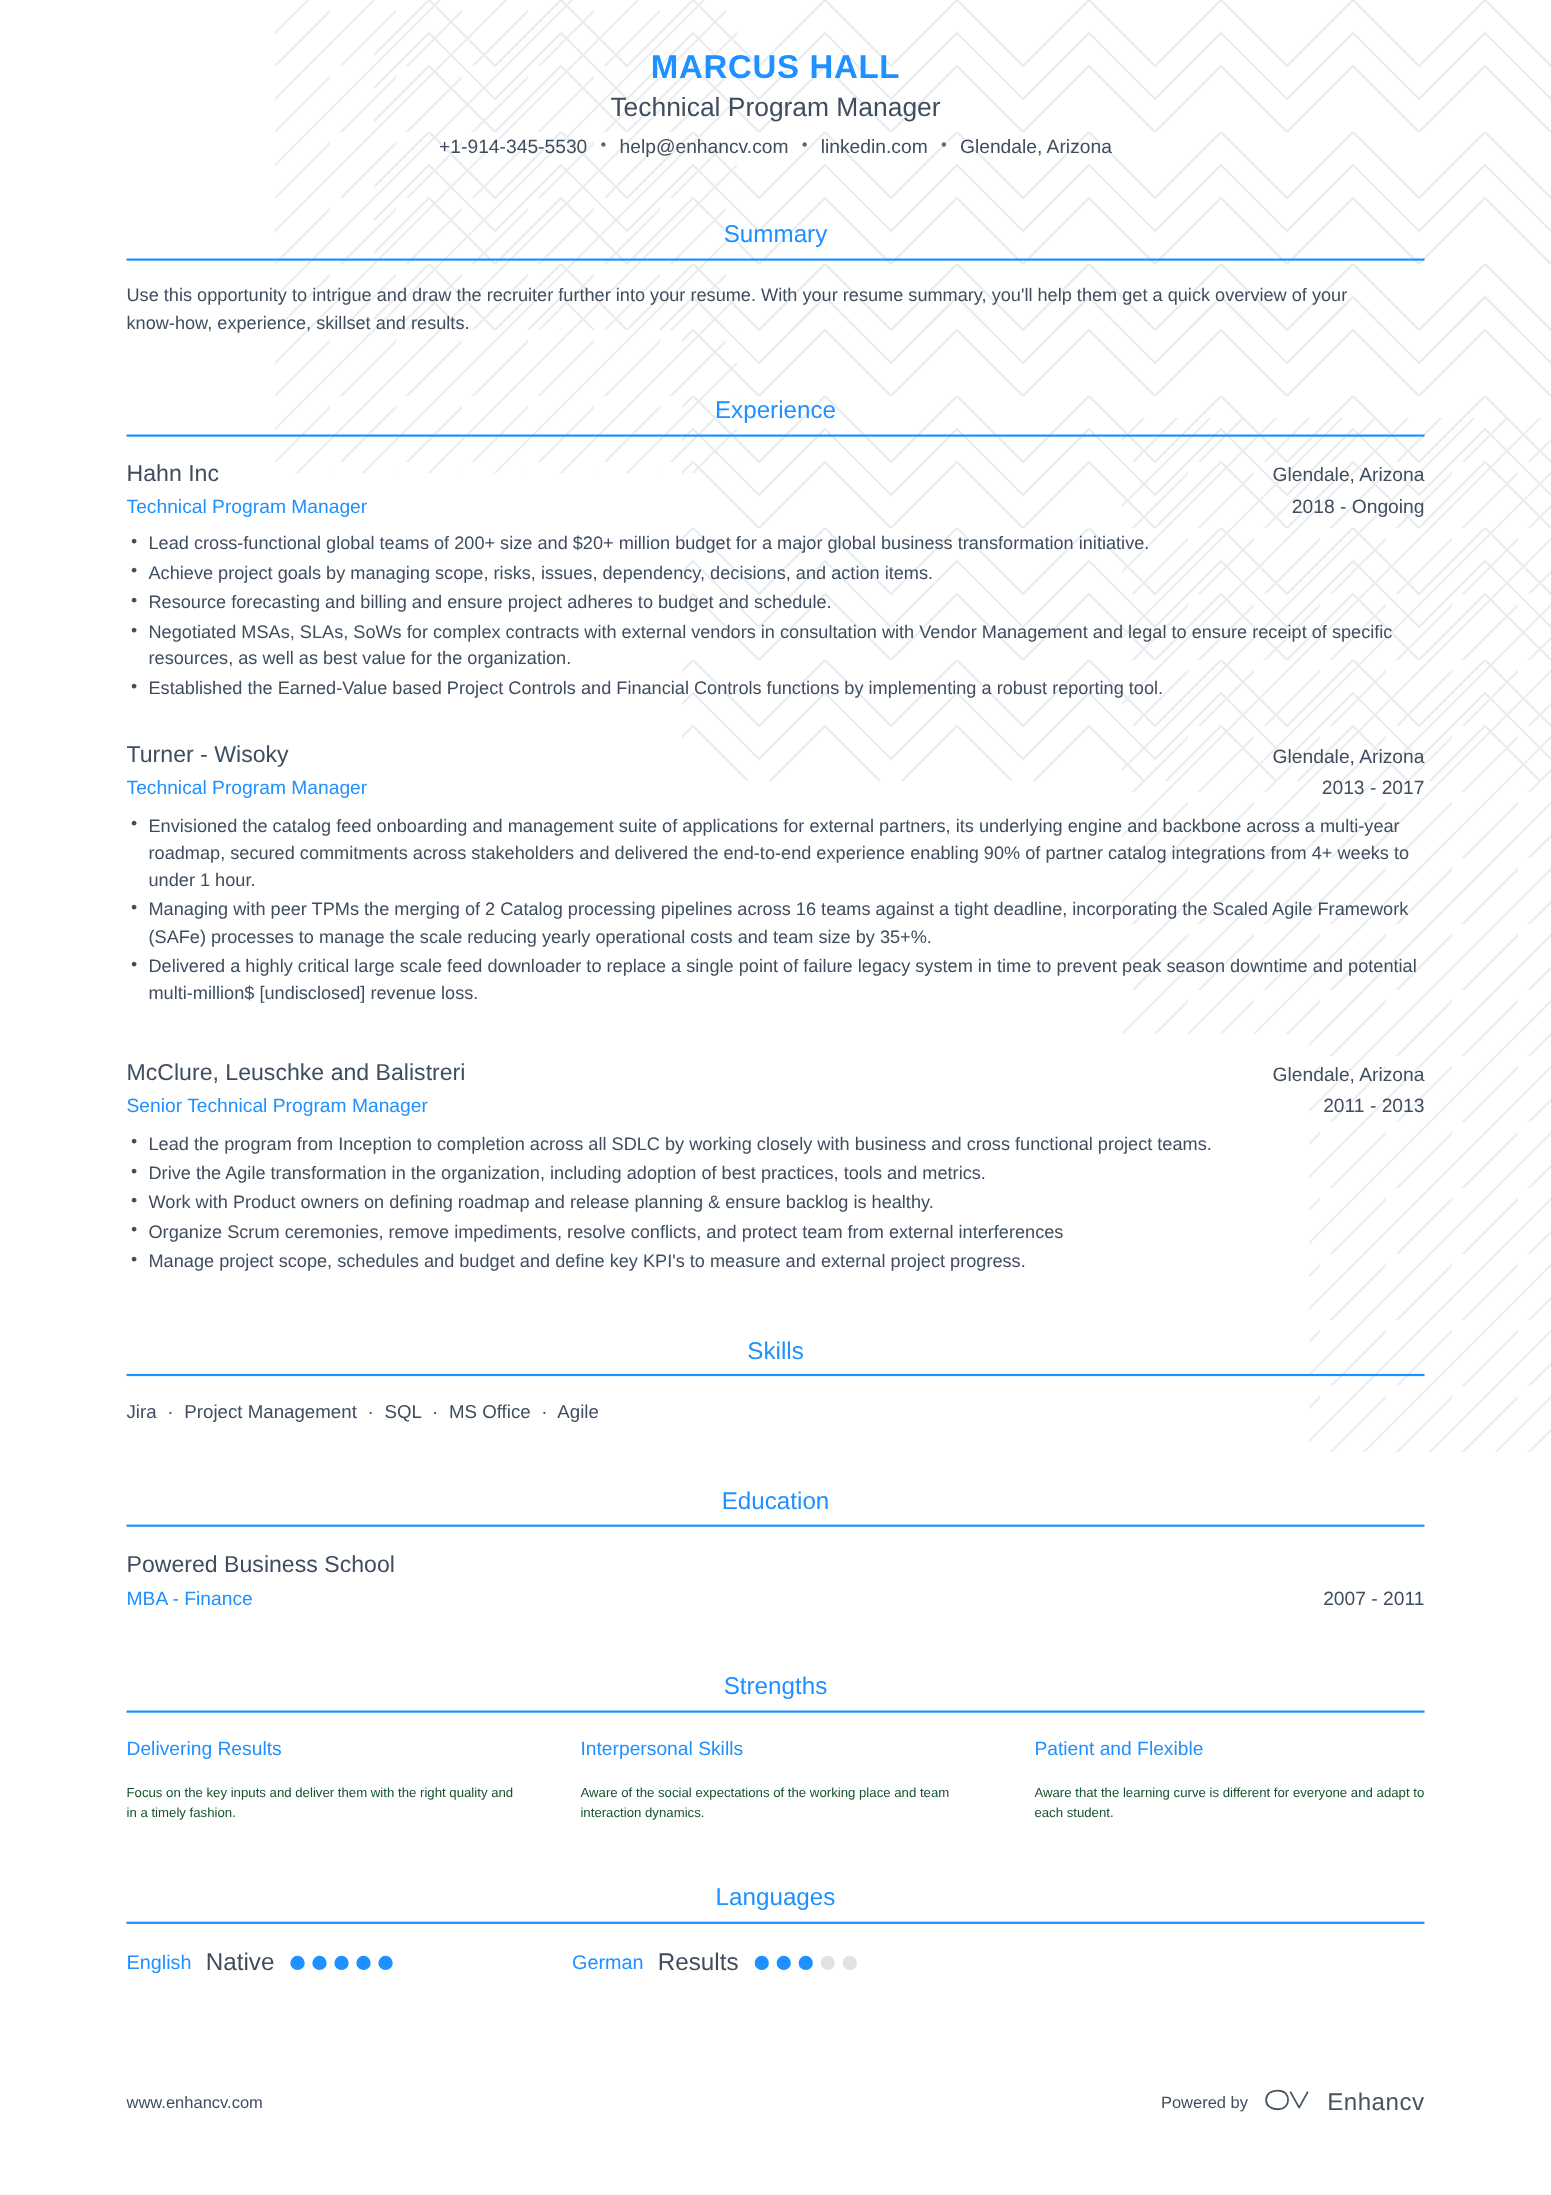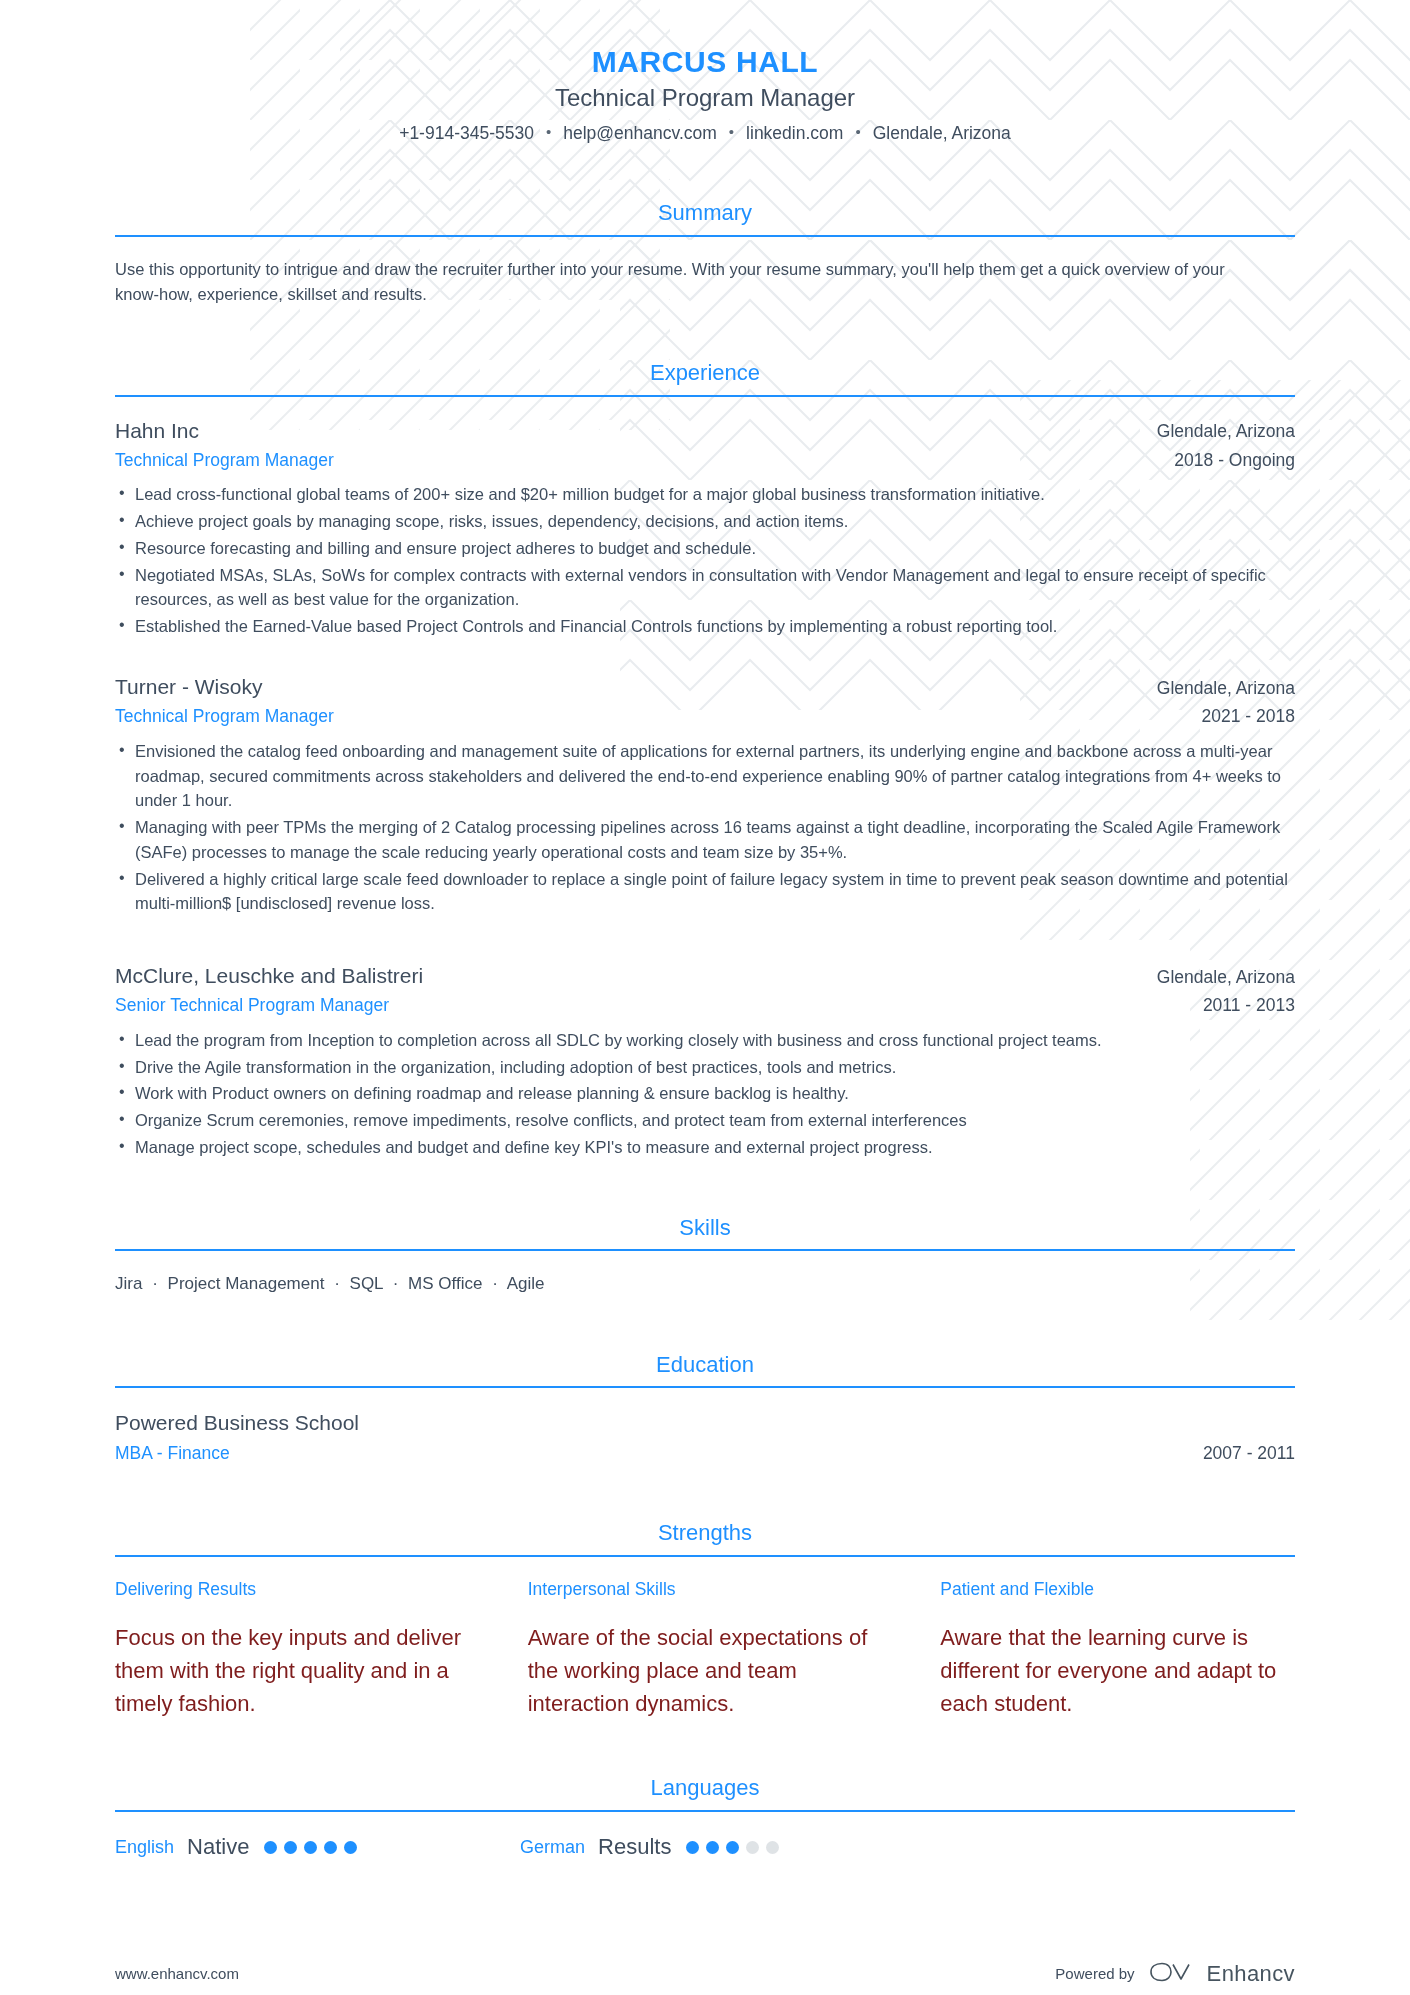--- a/index.html
+++ b/index.html
@@ -198,22 +198,22 @@
     gap: 58px;
   }
   .strength-col { flex: 1 1 0; }
   .strength-title {
     font-size: 17.5px;
     color: #1e90ff;
     line-height: 1.4;
     margin-bottom: 7px;
   }
   .strength-desc {
-    font-size: 22px;
-    color: #7f1d1d;
+    font-size: 12px;
+    color: #14532d;
     line-height: 1.5;
     margin-top: 20px;
   }
 
   
   .lang-grid {
     display: flex;
   }
   .lang-col {
     flex: 0 0 405px;
@@ -363,21 +363,21 @@
         </div>
 
         <div class="job" style="margin-top:34px;">
           <div class="job-head">
             <div class="job-left">
               <div class="company">Turner - Wisoky</div>
               <div class="position">Technical Program Manager</div>
             </div>
             <div class="job-right">
               <div class="job-location">Glendale, Arizona</div>
-              <div class="job-dates">2021 - 2018</div>
+              <div class="job-dates">2013 - 2017</div>
             </div>
           </div>
           <ul class="bullets">
             <li>Envisioned the catalog feed onboarding and management suite of applications for external partners, its underlying engine and backbone across a multi-year roadmap, secured commitments across stakeholders and delivered the end-to-end experience enabling 90% of partner catalog integrations from 4+ weeks to under 1 hour.</li>
             <li>Managing with peer TPMs the merging of 2 Catalog processing pipelines across 16 teams against a tight deadline, incorporating the Scaled Agile Framework (SAFe) processes to manage the scale reducing yearly operational costs and team size by 35+%.</li>
             <li>Delivered a highly critical large scale feed downloader to replace a single point of failure legacy system in time to prevent peak season downtime and potential multi-million$ [undisclosed] revenue loss.</li>
           </ul>
         </div>
 
         <div class="job" style="margin-top:46px;">

